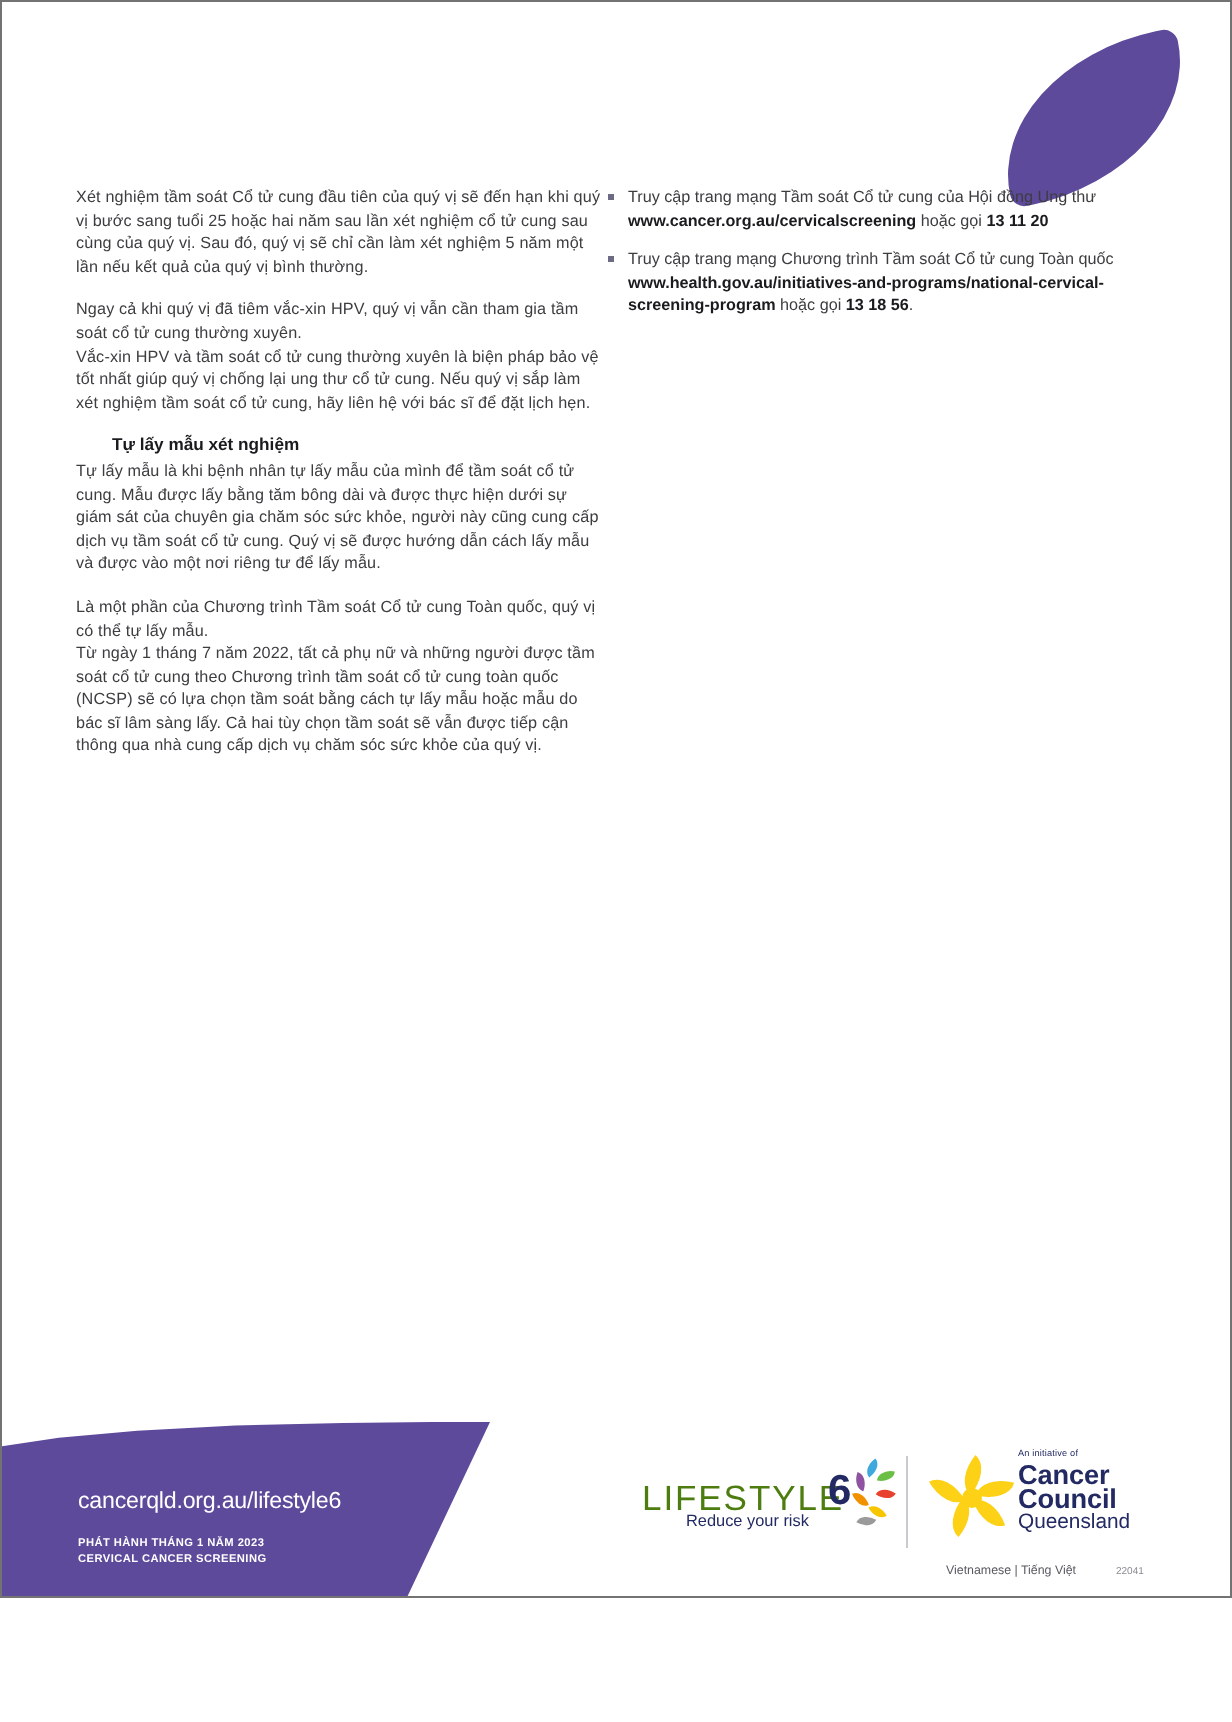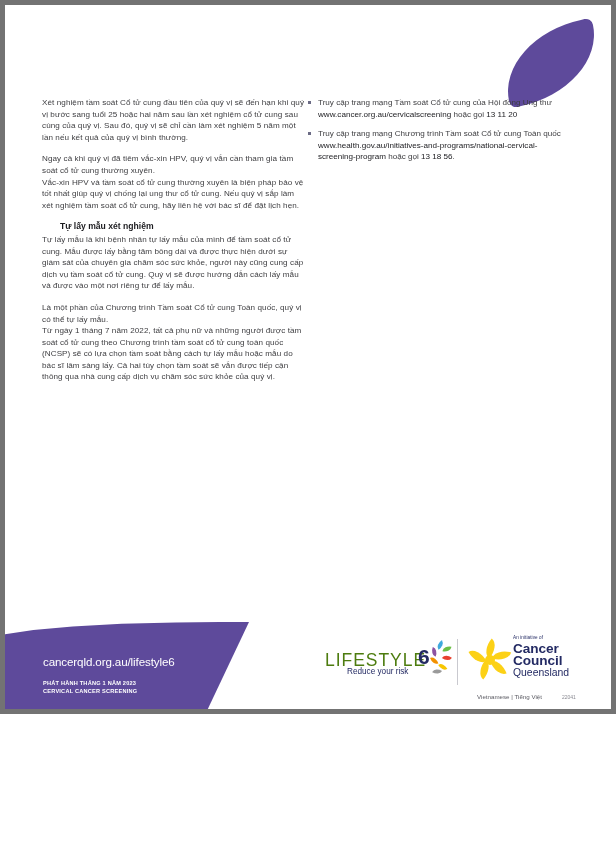--- a/index.html
+++ b/index.html
@@ -3,23 +3,23 @@
 <meta charset="utf-8">
 <style>
   html, body {
     margin: 0;
     padding: 0;
     background: #ffffff;
   }
   .page {
     position: relative;
     width: 616px;
-    height: 714px;
+    height: 799px;
     background: #ffffff;
-    border: 5px solid #737373;
+    border: 1px solid #737373;
     box-sizing: border-box;
     overflow: hidden;
     font-family: "Liberation Sans", sans-serif;
   }
 
   
   .leaf-top {
     position: absolute;
     left: 497px;
     top: 22px;
@@ -87,21 +87,21 @@
     color: #3d3d40;
   }
   ul.bullets li .sq {
     position: absolute;
     left: 1px;
     top: 4px;
     width: 2.6px;
     height: 2.6px;
     background: #6b6b85;
   }
-  b.strong { color: #1b1b1f; font-weight: normal; }
+  b.strong { color: #1b1b1f; font-weight: bold; }
 
   
   .footer-shape {
     position: absolute;
     left: -1px;
     bottom: -1px;
     width: 245px;
     height: 88px;
     background: #5e4a9b;
     clip-path: polygon(0% 14%, 12% 9%, 28% 5%, 48% 2%, 70% 0.5%, 88% 0%, 100% 0%, 83% 100%, 0% 100%);

